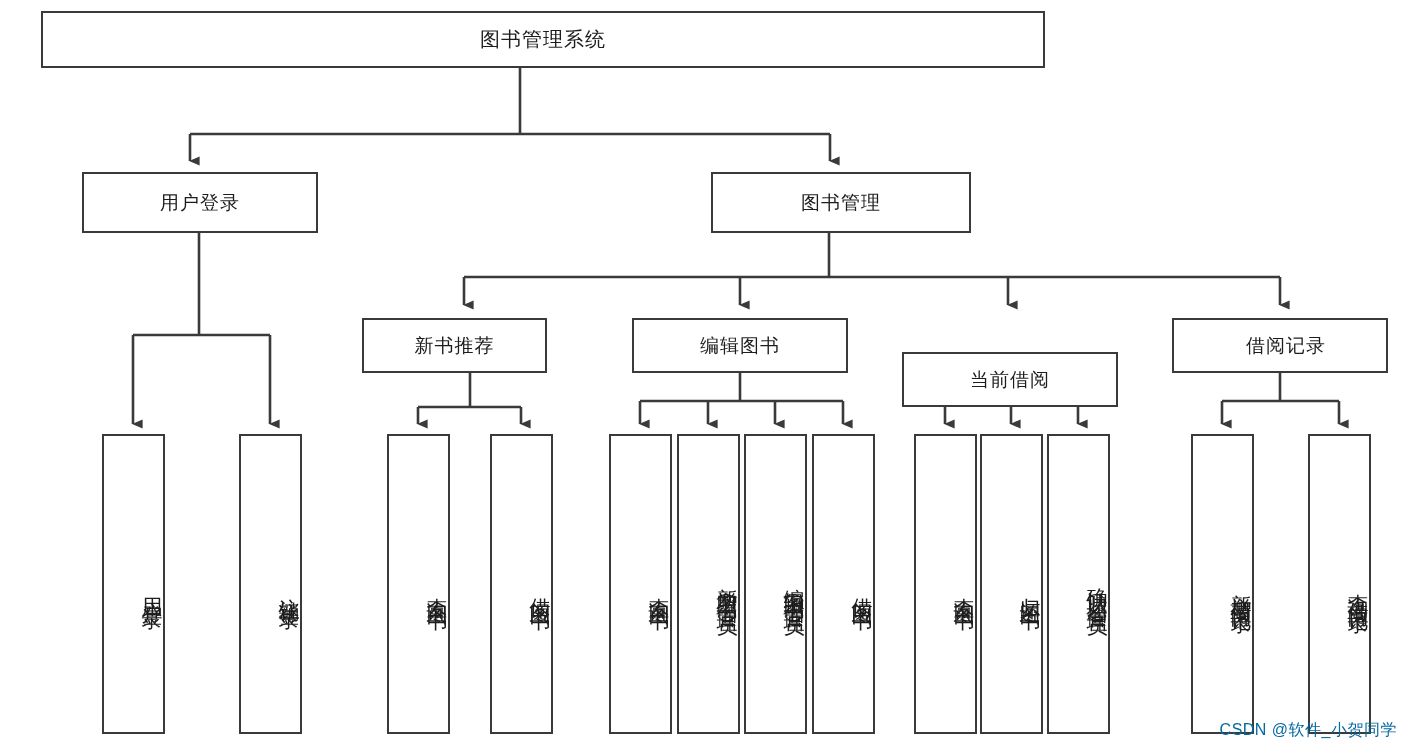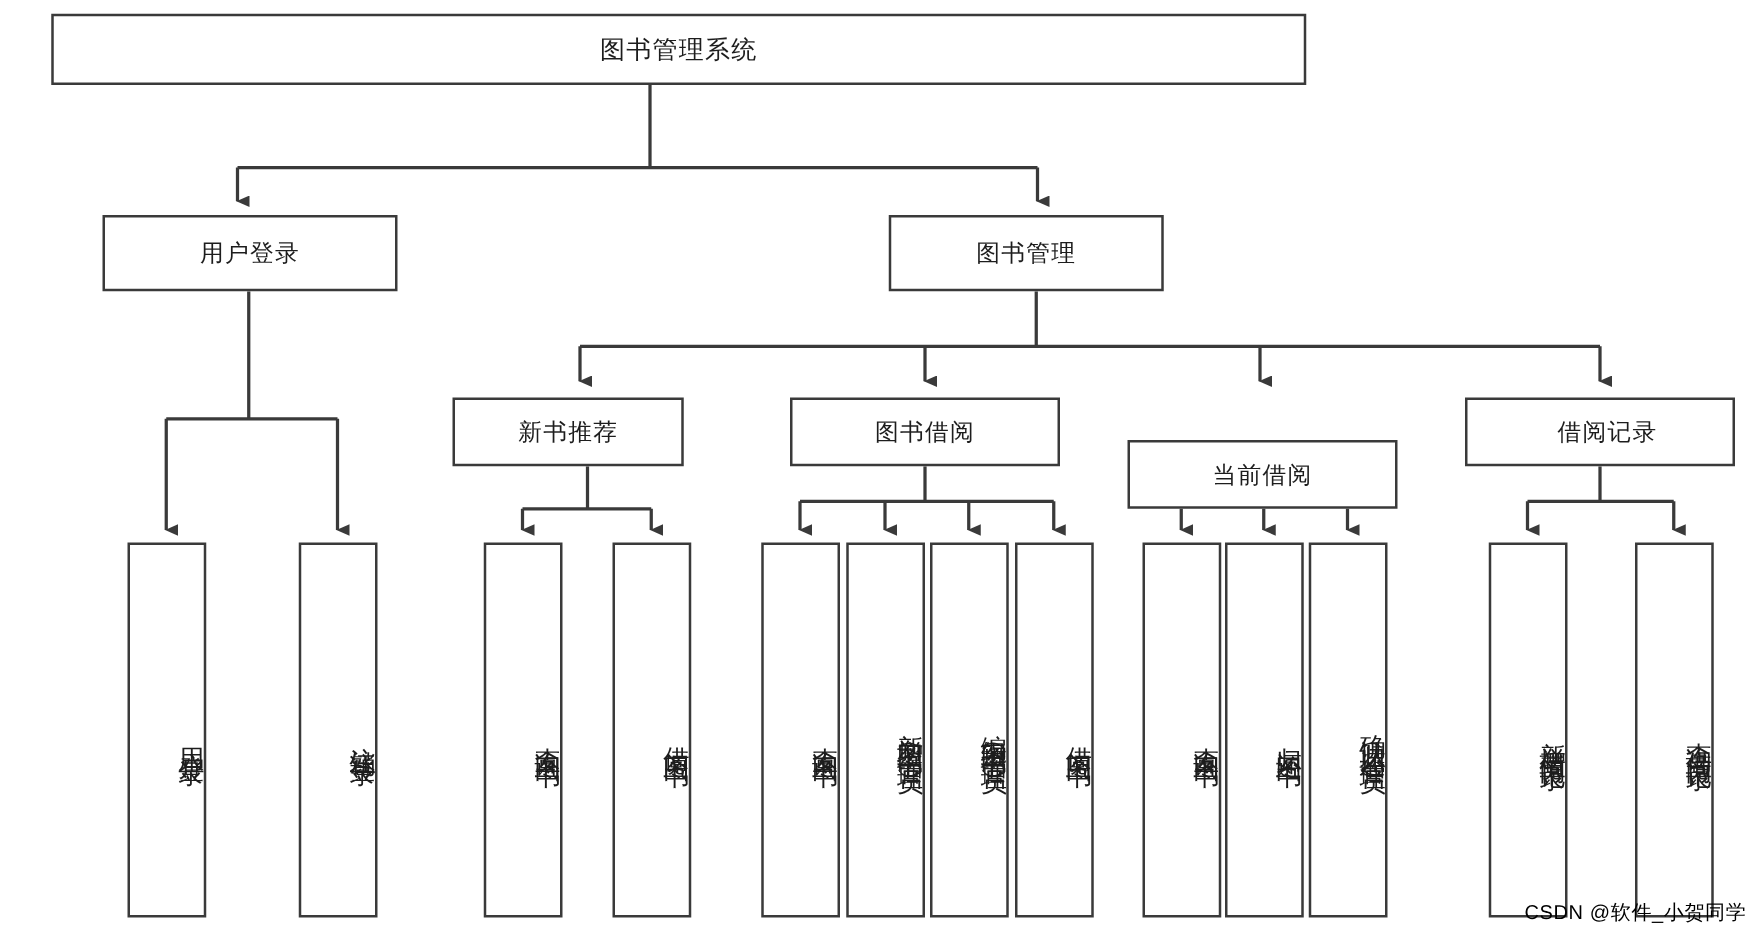--- a/index.html
+++ b/index.html
@@ -36,21 +36,21 @@
     letter-spacing:4px;
     line-height:1.0;
     display:block;
     white-space:nowrap;
   }
   #watermark{
     position:absolute;
     right:8px;
     bottom:6px;
     font-size:16px;
-    color:#000000;
+    color:#0369a1;
     letter-spacing:0.5px;
     white-space:nowrap;
     pointer-events:none;
   }
 </style>
 </head>
 <body>
 
 <div id="stage">
 
@@ -104,29 +104,29 @@
     </g>
   </svg>
 
   <div class="node title" style="left:18px;top:11px;width:1004px;height:57px;margin-left:23px;">
     <span>图书管理系统</span>
   </div>
 
   <div class="node horiz" style="left:82px;top:172px;width:236px;height:61px;">
     <span>用户登录</span>
   </div>
-  <div class="node horiz" style="left:711px;top:172px;width:220px;height:61px;">
+  <div class="node horiz" style="left:711px;top:172px;width:260px;height:61px;">
     <span>图书管理</span>
   </div>
 
   <div class="node horiz" style="left:362px;top:318px;width:185px;height:55px;">
     <span>新书推荐</span>
   </div>
   <div class="node horiz" style="left:632px;top:318px;width:216px;height:55px;">
-    <span>图书借阅</span>
+    <span>编辑图书</span>
   </div>
   <div class="node horiz" style="left:902px;top:318px;width:216px;height:55px;margin-top:34px;">
     <span>当前借阅</span>
   </div>
   <div class="node horiz" style="left:1172px;top:318px;width:216px;height:55px;padding-left:12px;">
     <span>借阅记录</span>
   </div>
 
   <div class="node vert" style="left:102px;top:434px;width:63px;height:300px;">
     <span class="vlabel">用户登录</span>

